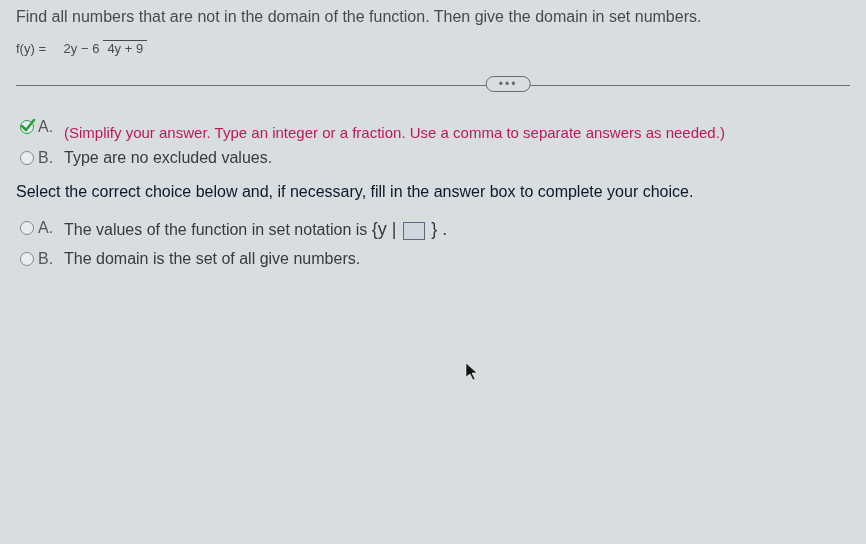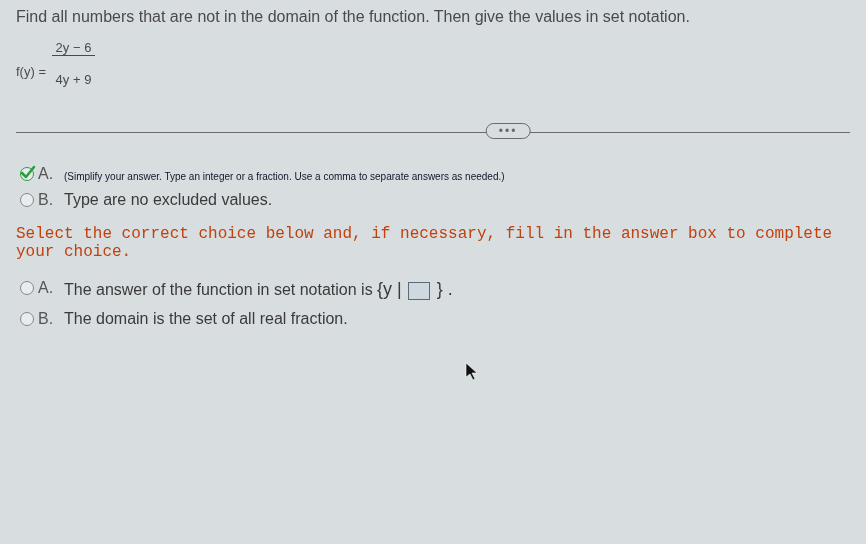--- a/index.html
+++ b/index.html
@@ -17,27 +17,27 @@
     .question-text { color: #4a4a4a; margin-bottom: 14px; }
     .formula {
       display: flex;
       align-items: center;
       margin-bottom: 20px;
       color: #4a4a4a;
       font-size: 13px;
     }
     .fraction {
       display: inline-flex;
-      flex-direction: column;
-      align-items: center;
+      flex-direction: row;
+      align-items: flex-end;
       vertical-align: middle;
-      margin: 0 2px;
+      margin: 0 10px;
     }
     .fraction .num { padding: 0 4px; }
-    .fraction .den { border-top: 1.5px solid #4a4a4a; padding: 16px 4px; }
+    .fraction .den { border-top: 1.5px solid #4a4a4a; padding: 0 4px; }
     .hr-wrap {
       position: relative;
       margin: 12px 0 24px 0;
       height: 18px;
     }
     .hr-wrap hr {
       border: none;
       border-top: 1px solid #6a6a70;
       position: absolute;
       top: 50%;
@@ -92,44 +92,44 @@
     }
     .answer-box {
       display: inline-flex;
       background: #b8d4e8;
       padding: 2px 6px;
       align-items: center;
       vertical-align: middle;
     }
     .answer-box .fraction .den { border-top-color: #3a3a3a; }
     .hint {
-      color: #0f172a;
-      font-size: 10px;
+      color: #be185d;
+      font-size: 15px;
     }
-    .section-prompt { margin: 16px 0 18px 0; color: #c2410c; font-family: Liberation Mono, monospace; }
+    .section-prompt { margin: 16px 0 18px 0; color: #0f172a; }
     .inline-box {
       display: inline-block;
       width: 22px; height: 18px;
       border: 1px solid #5a6a78;
       background: #cfd8de;
       vertical-align: middle;
       margin: 0 2px;
     }
     .brace { font-size: 18px; }
     .cursor-arrow {
       position: absolute;
       left: 465px;
       top: 362px;
       pointer-events: none;
     }
   </style>
 </head>
 <body>
 
-<div class="question-text">Find all numbers that are not in the domain of the function. Then give the values in set notation.</div>
+<div class="question-text">Find all numbers that are not in the domain of the function. Then give the domain in set numbers.</div>
 
 <div class="formula">
   <span>f(y) =</span>&nbsp;
   <span class="fraction">
     <span class="num">2y − 6</span>
     <span class="den">4y + 9</span>
   </span>
 </div>
 
 <div class="hr-wrap">
@@ -163,33 +163,33 @@
 
 <div class="section-prompt">Select the correct choice below and, if necessary, fill in the answer box to complete your choice.</div>
 
 <div class="choice-row">
   <div class="radio-col">
     <div class="radio"></div>
   </div>
   <div class="letter-col">A.</div>
   <div class="content-col">
     <div>
-      <span>The answer of the function in set notation is </span>
+      <span>The values of the function in set notation is </span>
       <span class="brace">{y |</span>
       <span class="inline-box"></span>
       <span class="brace">} .</span>
     </div>
   </div>
 </div>
 
 <div class="choice-row" style="margin-top:10px;">
   <div class="radio-col">
     <div class="radio"></div>
   </div>
   <div class="letter-col">B.</div>
   <div class="content-col">
-    <span>The domain is the set of all real fraction.</span>
+    <span>The domain is the set of all give numbers.</span>
   </div>
 </div>
 
 <svg class="cursor-arrow" width="16" height="20" viewBox="0 0 16 20">
   <path d="M1 1 L1 15 L5 12 L8 18 L10 17 L7 11 L12 11 Z" fill="#111" stroke="#fff" stroke-width="0.6"></path>
 </svg>
 
 </body></html>

